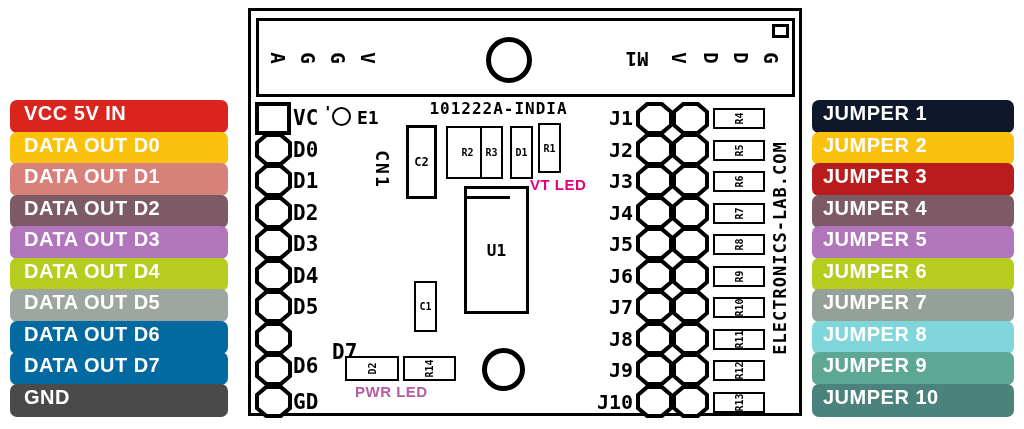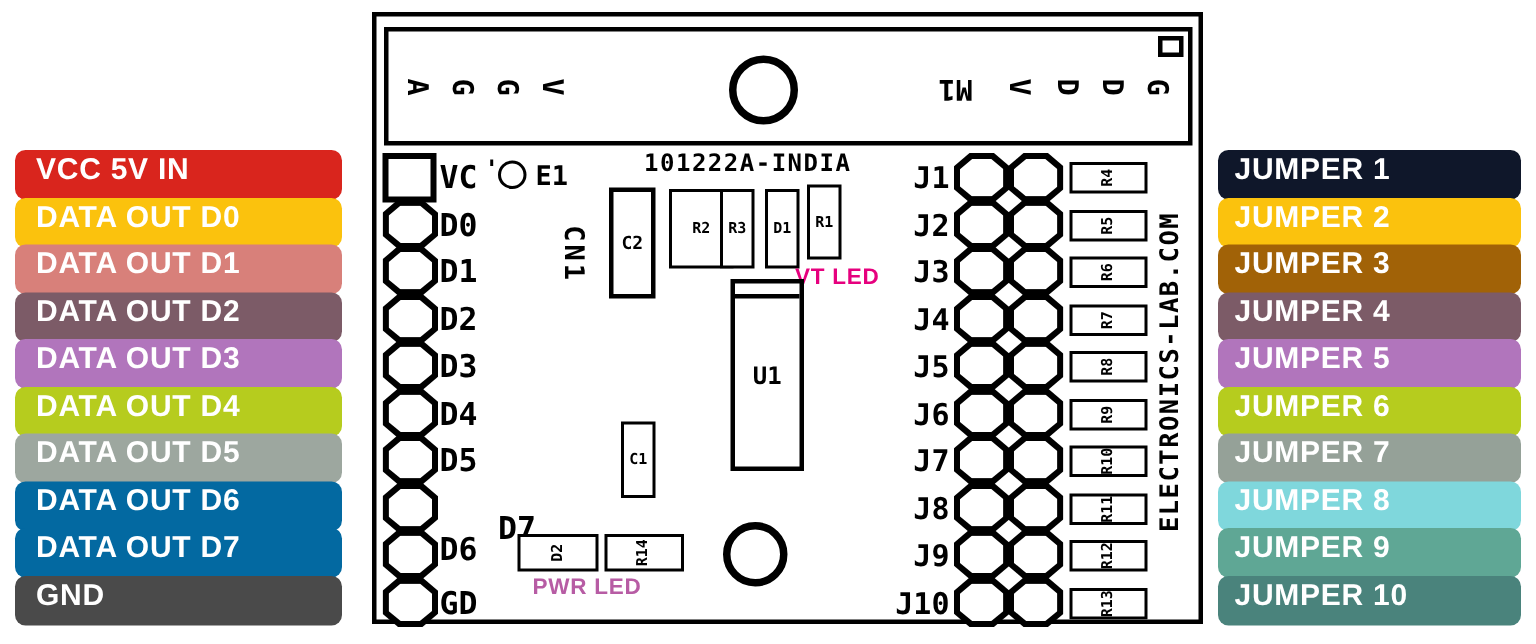--- a/index.html
+++ b/index.html
@@ -56,21 +56,21 @@
 <div class="bar bar-left" style="top: 195px; background: rgb(124, 91, 103);">DATA OUT D2</div>
 <div class="bar bar-left" style="top: 226px; background: rgb(177, 117, 188);">DATA OUT D3</div>
 <div class="bar bar-left" style="top: 258px; background: rgb(182, 204, 30);">DATA OUT D4</div>
 <div class="bar bar-left" style="top: 289px; background: rgb(157, 167, 159);">DATA OUT D5</div>
 <div class="bar bar-left" style="top: 321px; background: #0369a1;">DATA OUT D6</div>
 <div class="bar bar-left" style="top: 352px; background: #0369a1;">DATA OUT D7</div>
 <div class="bar bar-left" style="top: 384px; background: rgb(74, 74, 74);">GND</div>
 
 <div class="bar bar-right" style="top: 100px; background: #0f172a;">JUMPER 1</div>
 <div class="bar bar-right" style="top: 132px; background: rgb(251, 194, 13);">JUMPER 2</div>
-<div class="bar bar-right" style="top: 163px; background: #a16207;">JUMPER 3</div>
+<div class="bar bar-right" style="top: 163px; background: #b91c1c;">JUMPER 3</div>
 <div class="bar bar-right" style="top: 195px; background: rgb(124, 91, 103);">JUMPER 4</div>
 <div class="bar bar-right" style="top: 226px; background: rgb(177, 117, 188);">JUMPER 5</div>
 <div class="bar bar-right" style="top: 258px; background: rgb(182, 204, 30);">JUMPER 6</div>
 <div class="bar bar-right" style="top: 289px; background: rgb(149, 161, 152);">JUMPER 7</div>
 <div class="bar bar-right" style="top: 321px; background: rgb(127, 215, 220);">JUMPER 8</div>
 <div class="bar bar-right" style="top: 352px; background: rgb(95, 167, 149);">JUMPER 9</div>
 <div class="bar bar-right" style="top: 384px; background: rgb(74, 131, 124);">JUMPER 10</div>
 
 <div id="pcb">
 
@@ -156,21 +156,21 @@
     </div>
   <div class="comp comp-thin" style="left:259px;top:115px;width:23px;height:53px;">
       <span class="silk rlbl">D1</span>
     </div>
   <div class="comp comp-thin" style="left:287px;top:112px;width:23px;height:50px;">
       <span class="silk rlbl">R1</span>
     </div>
 
   <div class="ledtxt" style="left: 279px; top: 165px; color: rgb(230, 0, 126);">VT LED</div>
 
-  <div class="comp" style="left:236px;top:175px;width:49px;height:128px;">
+  <div class="comp" style="left:213px;top:175px;width:65px;height:128px;">
     <div class="abs" style="left:0;top:7px;width:43px;height:3px;background:#000;"></div>
     <span class="silk" style="font-size:16px;">U1</span>
   </div>
 
   <div class="comp comp-thin" style="left:163px;top:270px;width:23px;height:51px;">
       <span class="silk rlbl">C1</span>
     </div>
 
   <div class="comp comp-thin" style="left:94px;top:345px;width:54px;height:25px;">
       <span class="silk rlbl rot-90">D2</span>

